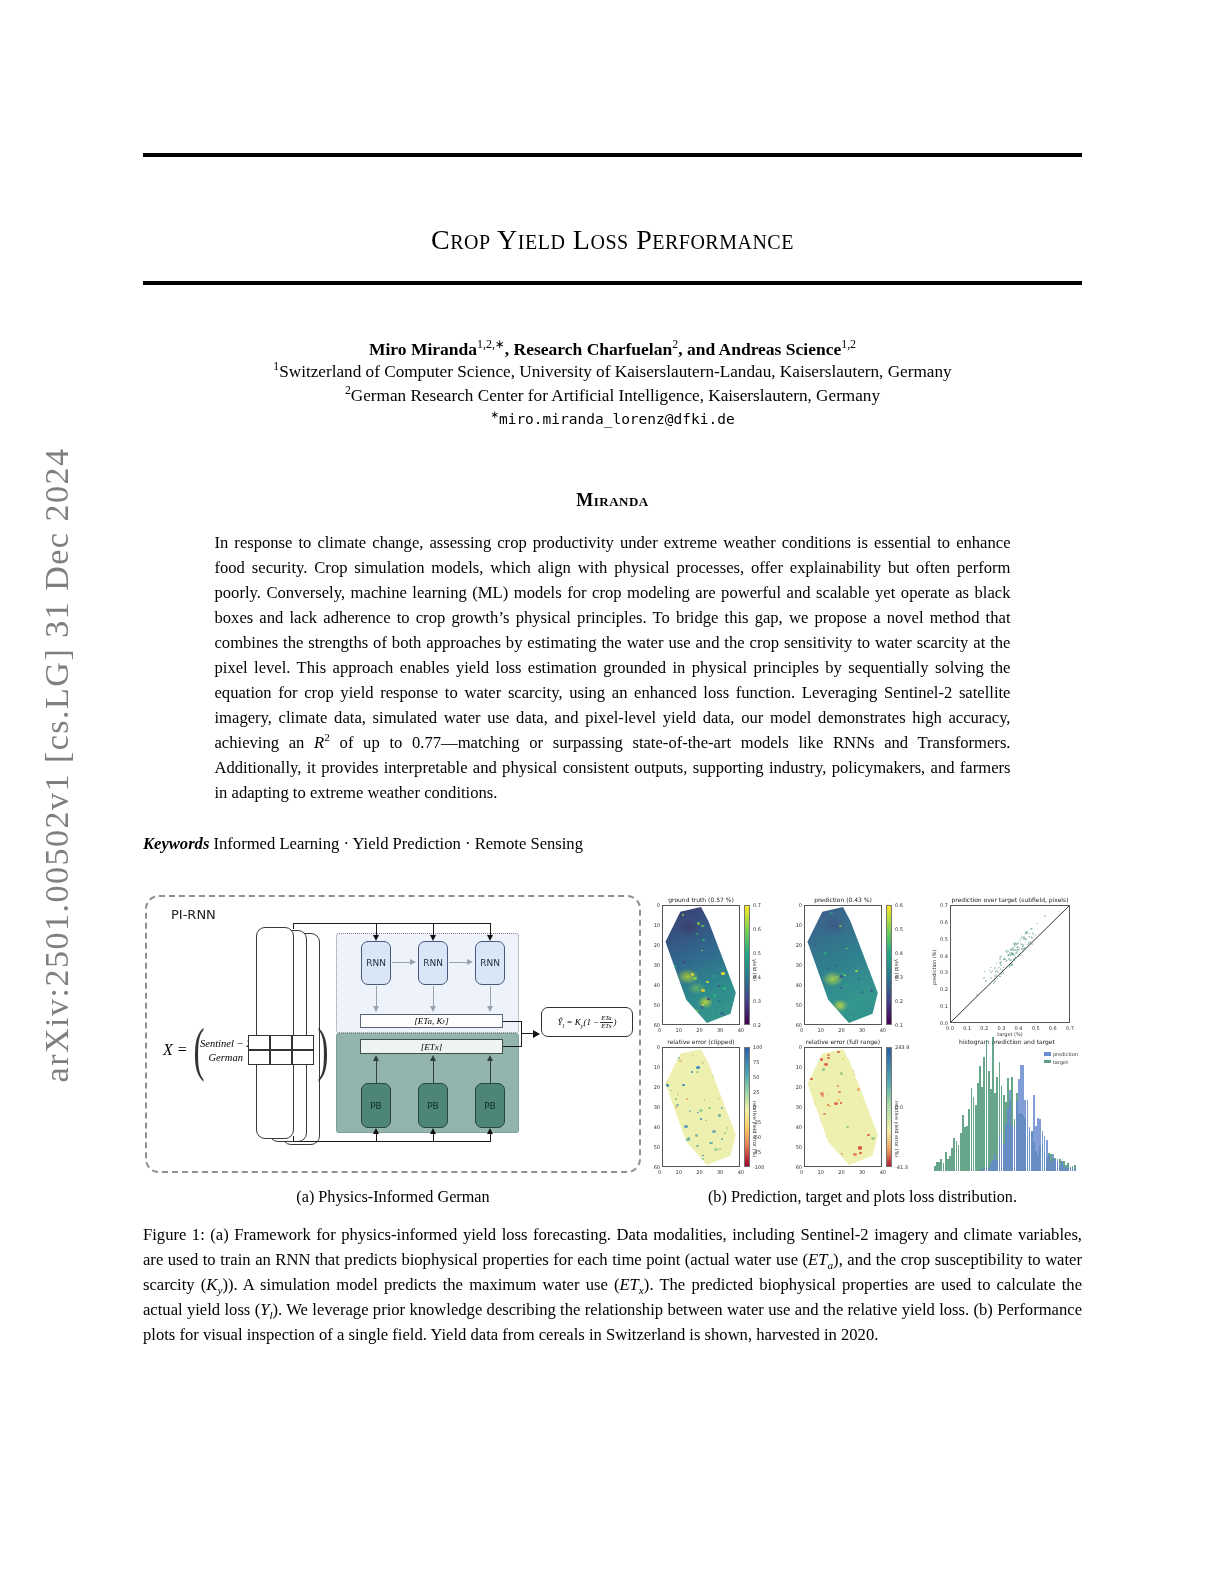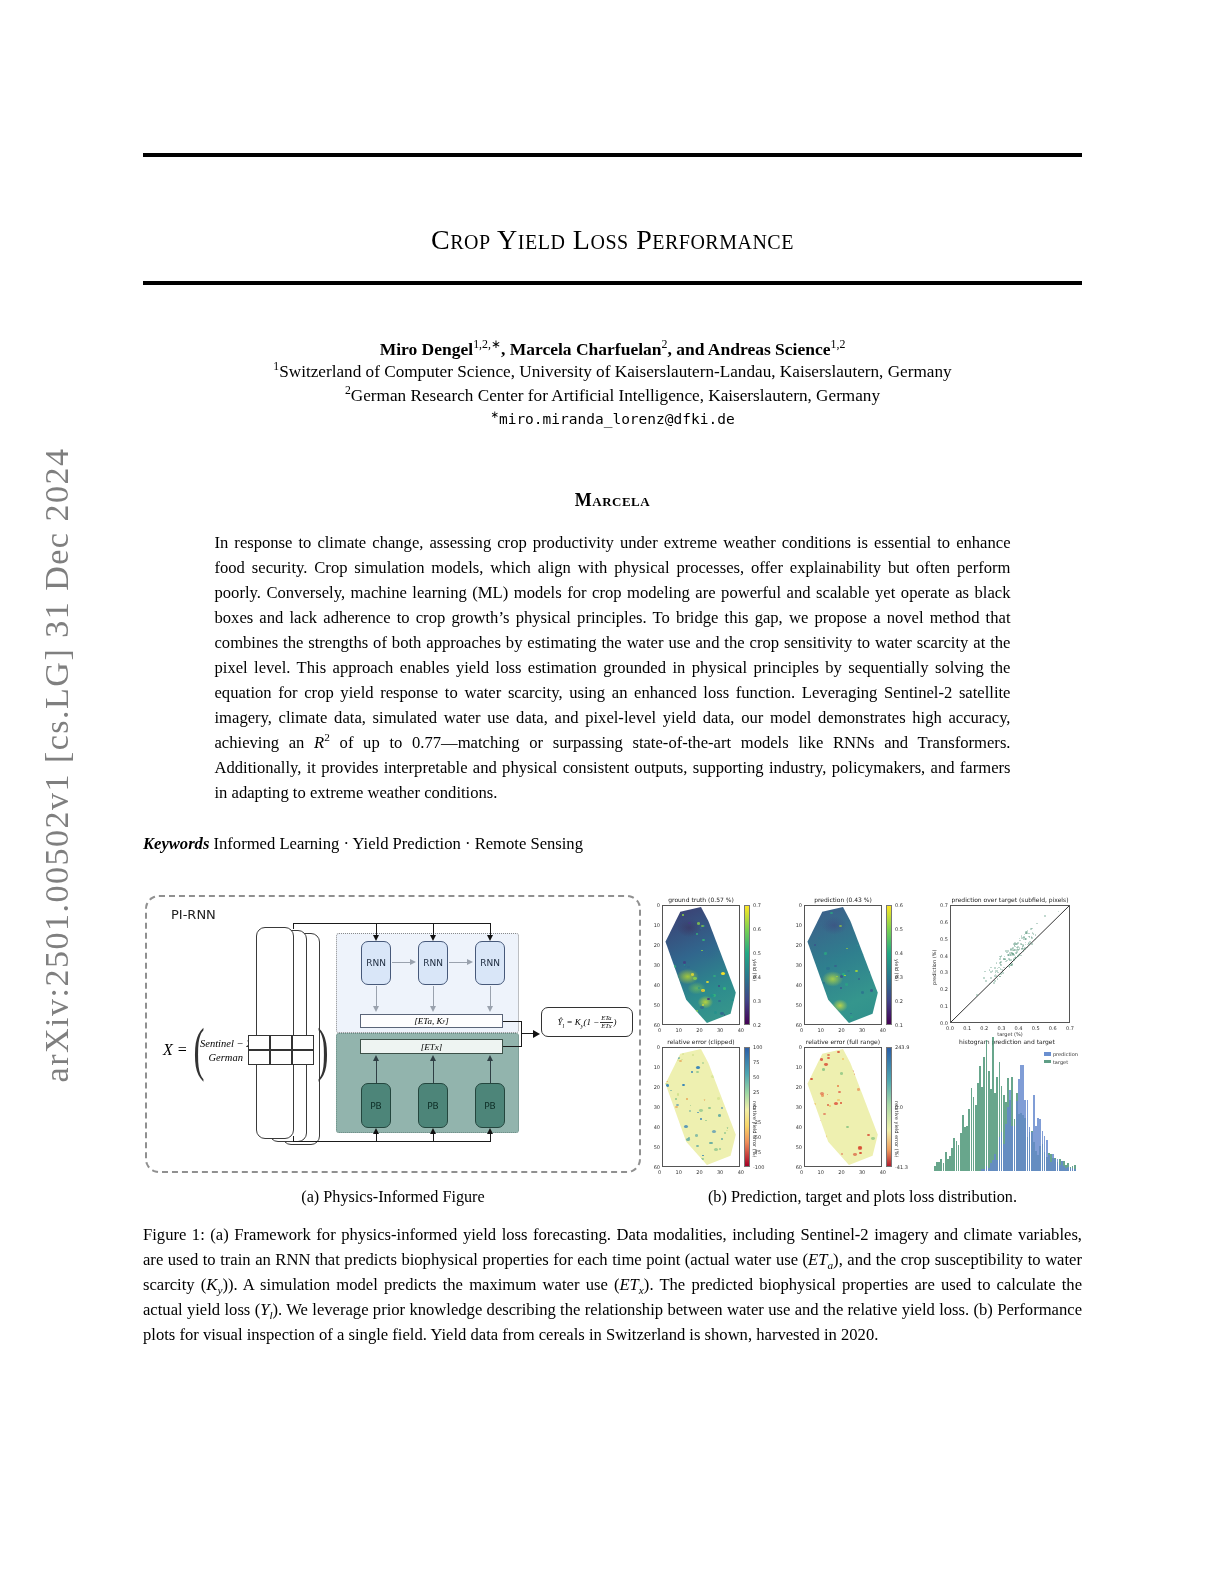--- a/index.html
+++ b/index.html
@@ -145,26 +145,26 @@
   <div class="watermark">arXiv:2501.00502v1  [cs.LG]  31 Dec 2024</div>
 
   <div class="content">
     <div class="rule rule-top"></div>
     <h1 class="title">
       <br>
       <span>Crop Yield Loss Performance</span>
     </h1>
     <div class="rule rule-bottom"></div>
 
-    <div class="authors"><span class="seg-b">Miro Dengel</span><sup class="seg">1,2,∗</sup><span class="seg-b">, Marcela Charfuelan</span><sup class="seg">2</sup><span class="seg-b">, and Andreas Science</span><sup class="seg">1,2</sup></div>
+    <div class="authors"><span class="seg-b">Miro Miranda</span><sup class="seg">1,2,∗</sup><span class="seg-b">, Research Charfuelan</span><sup class="seg">2</sup><span class="seg-b">, and Andreas Science</span><sup class="seg">1,2</sup></div>
     <div class="affil"><sup class="seg">1</sup><span>Switzerland of Computer Science, University of Kaiserslautern-Landau, Kaiserslautern, Germany</span></div>
     <div class="affil"><sup class="seg">2</sup><span>German Research Center for Artificial Intelligence, Kaiserslautern, Germany</span></div>
     <div class="email-line"><sup class="seg">∗</sup><span class="seg-mono">miro.miranda_lorenz@dfki.de</span></div>
 
-    <h2 class="abstract-heading">Marcela</h2>
+    <h2 class="abstract-heading">Miranda</h2>
     <p class="abstract-body"><span>In response to climate change, assessing crop productivity under extreme weather conditions is essential to enhance food security. Crop simulation models, which align with physical processes, offer explainability but often perform poorly. Conversely, machine learning (ML) models for crop modeling are powerful and scalable yet operate as black boxes and lack adherence to crop growth’s physical principles. To bridge this gap, we propose a novel method that combines the strengths of both approaches by estimating the water use and the crop sensitivity to water scarcity at the pixel level. This approach enables yield loss estimation grounded in physical principles by sequentially solving the equation for crop yield response to water scarcity, using an enhanced loss function. Leveraging Sentinel-2 satellite imagery, climate data, simulated water use data, and pixel-level yield data, our model demonstrates high accuracy, achieving an </span><span class="seg-m">R</span><sup class="seg">2</sup><span> of up to 0.77—matching or surpassing state-of-the-art models like RNNs and Transformers. Additionally, it provides interpretable and physical consistent outputs, supporting industry, policymakers, and farmers in adapting to extreme weather conditions.</span></p>
     <p class="keywords"><span class="seg-bi">Keywords</span><span>  Informed Learning · Yield Prediction · Remote Sensing</span></p>
 
 
     <div class="figure-row">
 
       <div class="diagram">
         <div class="d-outer"></div>
         <div class="d-label">PI-RNN</div>
 
@@ -947,19 +947,19 @@
                   <span class="legend-swatch" style="background: rgb(95, 158, 134);"></span>
                   <span>target</span>
                 </div>
               </div>
           </div>
         </div>
       </div>
     </div>
 
     <div class="subcaptions">
-      <span class="subcap-a">(a) Physics-Informed Figure</span>
+      <span class="subcap-a">(a) Physics-Informed German</span>
       <span class="subcap-b">(b) Prediction, target and plots loss distribution.</span>
     </div>
 
     <p class="caption"><span>Figure 1: (a) Framework for physics-informed yield loss forecasting. Data modalities, including Sentinel-2 imagery and climate variables, are used to train an RNN that predicts biophysical properties for each time point (actual water use (</span><span class="seg-m">ET</span><sub class="seg seg-m">a</sub><span>), and the crop susceptibility to water scarcity (</span><span class="seg-m">K</span><sub class="seg seg-m">y</sub><span>)). A simulation model predicts the maximum water use (</span><span class="seg-m">ET</span><sub class="seg seg-m">x</sub><span>). The predicted biophysical properties are used to calculate the actual yield loss (</span><span class="seg-m">Y</span><sub class="seg seg-m">l</sub><span>). We leverage prior knowledge describing the relationship between water use and the relative yield loss. (b) Performance plots for visual inspection of a single field. Yield data from cereals in Switzerland is shown, harvested in 2020.</span></p>
   </div>
 </div>
 
 </body></html>

